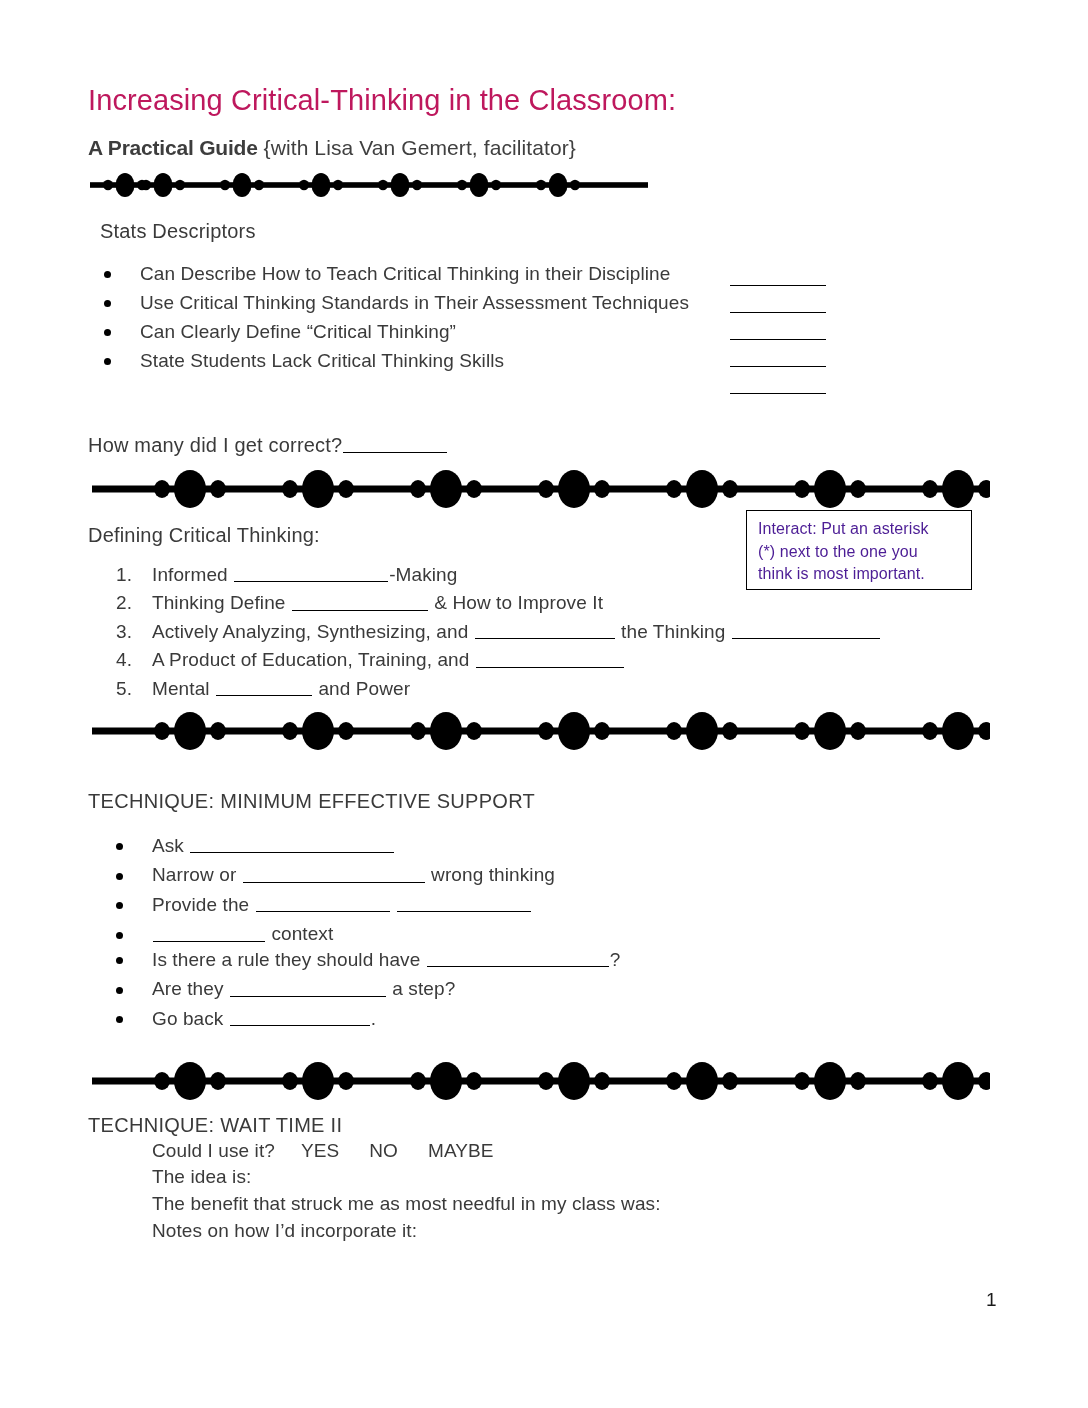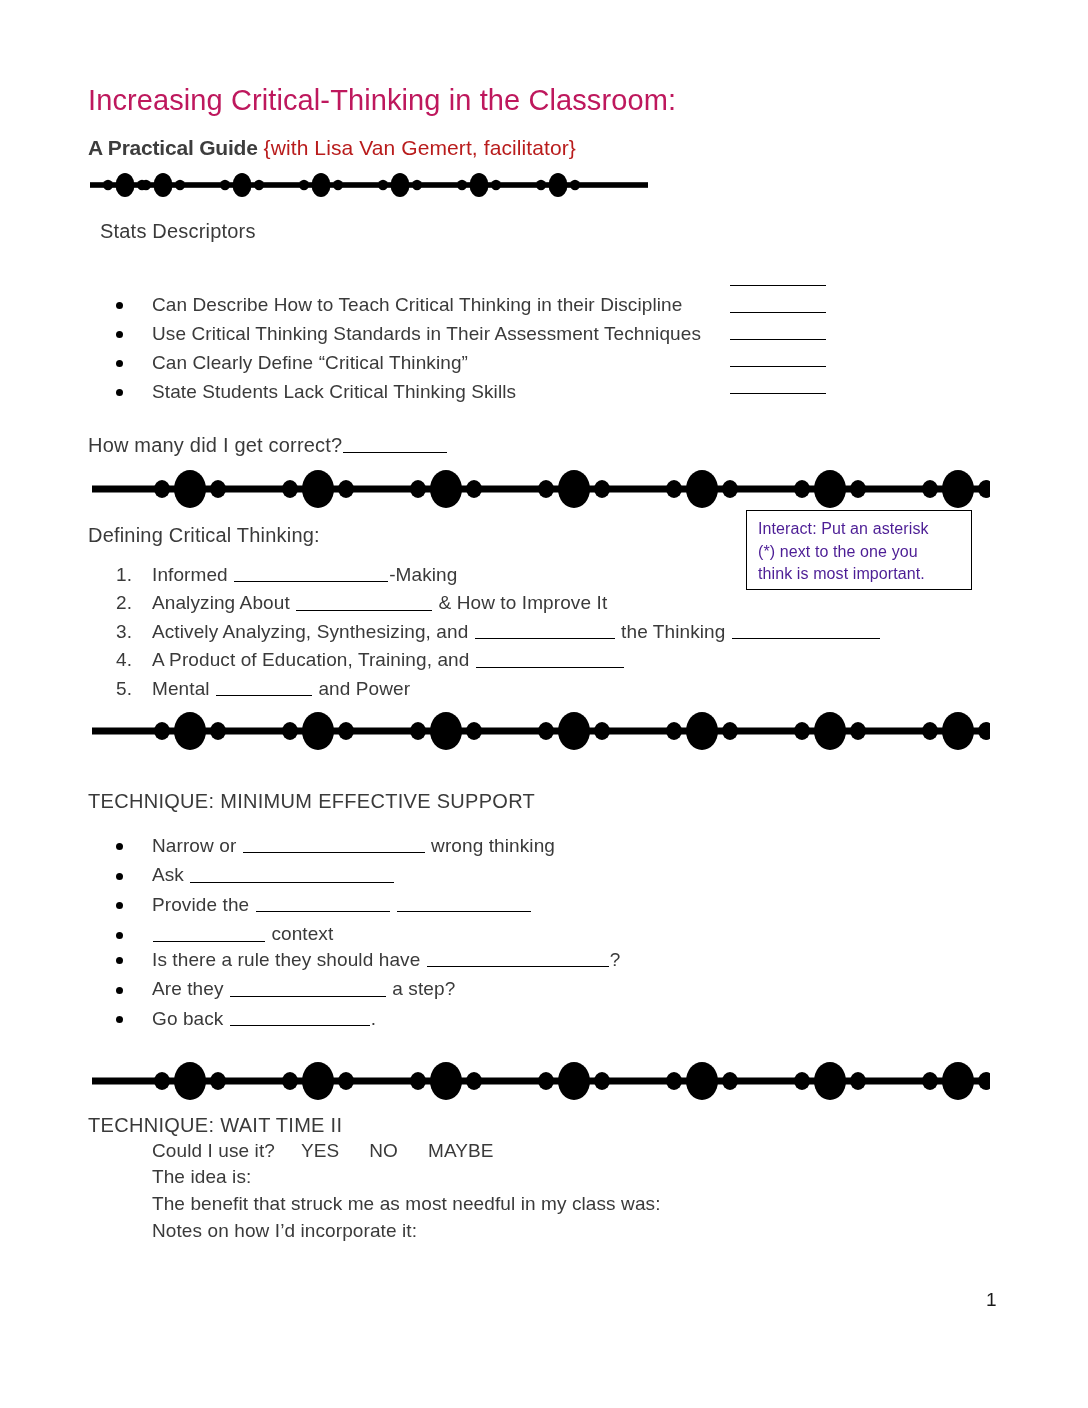--- a/index.html
+++ b/index.html
@@ -45,21 +45,21 @@
     line-height: 1;
   }
   .subtitle-strong {
     font-weight: 700;
     color: #3d3d3d;
     font-size: 21px;
     letter-spacing: -0.2px;
   }
   .subtitle-light {
     font-weight: 300;
-    color: #b91c1c;
+    color: #404040;
     font-size: 21px;
     letter-spacing: 0.1px;
   }
 
   .section-label {
     position: absolute;
     font-size: 20px;
     font-weight: 300;
     color: #3a3a3a;
     white-space: nowrap;
@@ -199,21 +199,21 @@
       <use href="#d1" x="158"></use>
       <use href="#d1" x="237"></use>
       <use href="#d1" x="316"></use>
       <use href="#d1" x="395"></use>
       <use href="#d1" x="-38"></use>
     </g>
   </svg>
 
   <div class="section-label" style="left:100px; top:220px;">Stats Descriptors</div>
 
-  <ul class="bullet-list" style="left:152px; top:263px;margin-top:31px;">
+  <ul class="bullet-list" style="left:140px; top:263px;">
     <li style="margin-bottom:7px;">
       <span class="bullet-dot"></span>
       <span>Can Describe How to Teach Critical Thinking in their Discipline</span>
     </li>
     <li style="margin-bottom:7px;">
       <span class="bullet-dot"></span>
       <span>Use Critical Thinking Standards in Their Assessment Techniques</span>
     </li>
     <li style="margin-bottom:7px;">
       <span class="bullet-dot"></span>
@@ -254,21 +254,21 @@
 
   <div class="section-label" style="left:88px; top:524px;">Defining Critical Thinking:</div>
 
   <ul class="num-list" style="left:152px; top:564px;">
     <li style="margin-bottom:6px;">
       <span class="num-mark">1.</span>
       <span>Informed </span><span class="blank" style="width:154px;"></span><span>-Making</span>
     </li>
     <li style="margin-bottom:6px;">
       <span class="num-mark">2.</span>
-      <span>Analyzing About </span><span class="blank" style="width:136px;"></span><span> &amp; How to Improve It</span>
+      <span>Thinking Define </span><span class="blank" style="width:136px;"></span><span> &amp; How to Improve It</span>
     </li>
     <li style="margin-bottom:6px;">
       <span class="num-mark">3.</span>
       <span>Actively Analyzing, Synthesizing, and </span><span class="blank" style="width:140px;"></span><span> the Thinking </span><span class="blank" style="width:148px;"></span>
     </li>
     <li style="margin-bottom:6px;">
       <span class="num-mark">4.</span>
       <span>A Product of Education, Training, and </span><span class="blank" style="width:148px;"></span>
     </li>
     <li>
@@ -298,25 +298,25 @@
       <use href="#d3" x="640"></use>
       <use href="#d3" x="768"></use>
     </g>
   </svg>
 
   <div class="technique-head" style="left:88px; top:790px;">TECHNIQUE: MINIMUM EFFECTIVE SUPPORT</div>
 
   <ul class="bullet-list" style="left:152px; top:835px;">
     <li style="margin-bottom:7px;">
       <span class="bullet-dot"></span>
+      <span>Ask </span><span class="blank" style="width:204px;"></span>
+    </li>
+    <li style="margin-bottom:7px;">
+      <span class="bullet-dot"></span>
       <span>Narrow or </span><span class="blank" style="width:182px;"></span><span> wrong thinking</span>
-    </li>
-    <li style="margin-bottom:7px;">
-      <span class="bullet-dot"></span>
-      <span>Ask </span><span class="blank" style="width:204px;"></span>
     </li>
     <li style="margin-bottom:7px;">
       <span class="bullet-dot"></span>
       <span>Provide the </span><span class="blank" style="width:134px;"></span><span> </span><span class="blank" style="width:134px;"></span>
     </li>
     <li style="margin-bottom:3px;">
       <span class="bullet-dot"></span>
       <span class="blank" style="width:112px;"></span><span> context</span>
     </li>
     <li style="margin-bottom:7px;">

